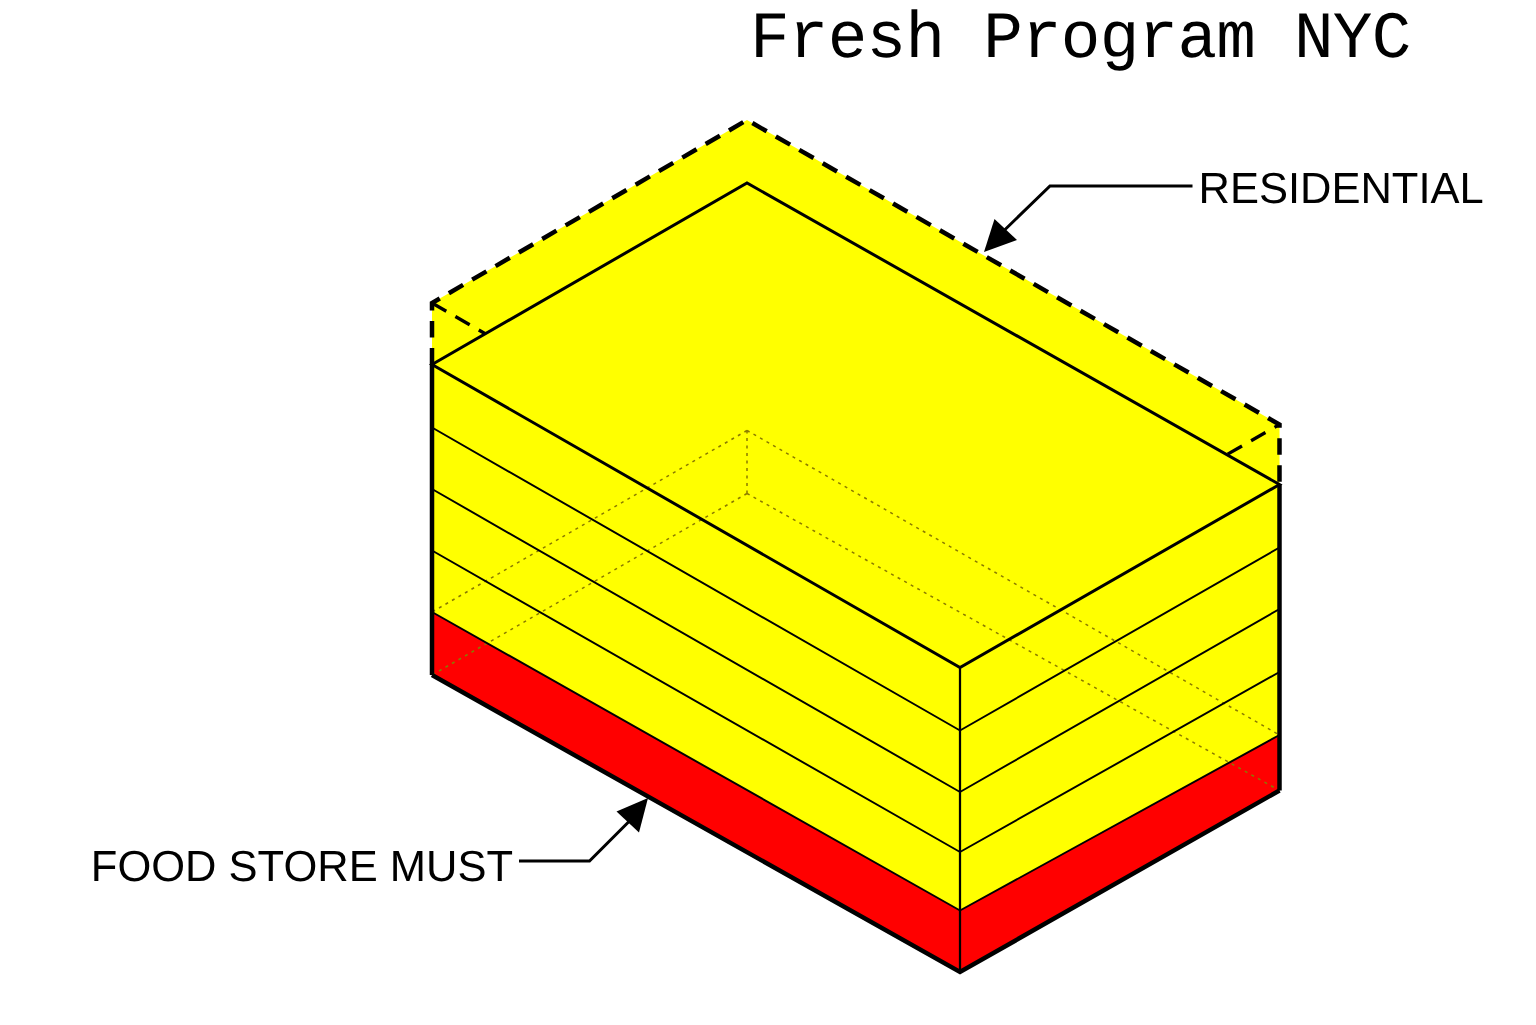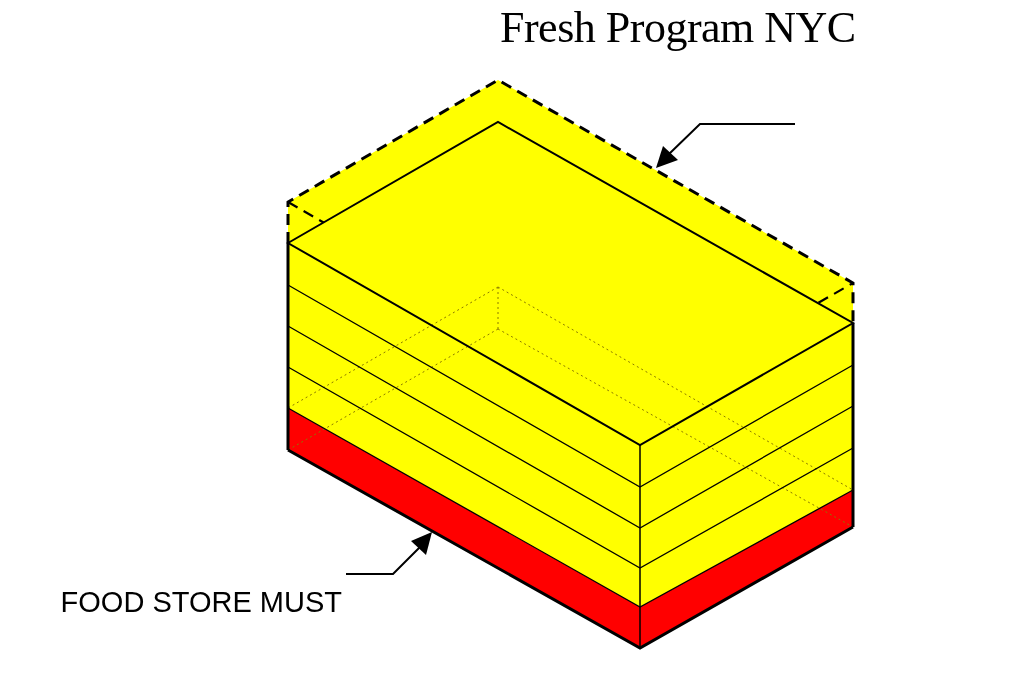--- a/index.html
+++ b/index.html
@@ -11,42 +11,42 @@
       width: 1024px;
       height: 683px;
       position: relative;
       overflow: hidden;
       font-family: "Liberation Sans", sans-serif;
     }
     .title {
       position: absolute;
       left: 500px;
       top: 2px;
-      font-family: Liberation Serif, serif;
+      font-family: Liberation Mono, monospace;
       font-size: 44px;
       color: #000000;
       letter-spacing: -0.5px;
       white-space: nowrap;
     }
     .label {
       position: absolute;
       font-family: "Liberation Sans", sans-serif;
       font-size: 29px;
       line-height: 37px;
       color: #000000;
       white-space: nowrap;
     }
     .label-residential {
       left: 799px;
       top: 108px;
       text-align: left;
     }
     .label-food {
       right: 682px;
-      top: 584px;
+      top: 560px;
       text-align: left;
     }
     .label span { display: block; }
     svg.diagram {
       position: absolute;
       left: 0;
       top: 0;
     }
   </style>
 </head>
@@ -108,17 +108,18 @@
     <polygon points="656,168 663,146 678,160" fill="#000"></polygon>
   </g>
 
   <g>
     <polyline points="346,574 393,574 421,546" fill="none" stroke="#000" stroke-width="2"></polyline>
     <polygon points="432,532 426,555 411,541" fill="#000"></polygon>
   </g>
 </svg>
 
 <div class="label label-residential">
+  <span>RESIDENTIAL</span>
 </div>
 
 <div class="label label-food">
   <span>FOOD STORE MUST</span>
 </div>
 
 </body></html>

